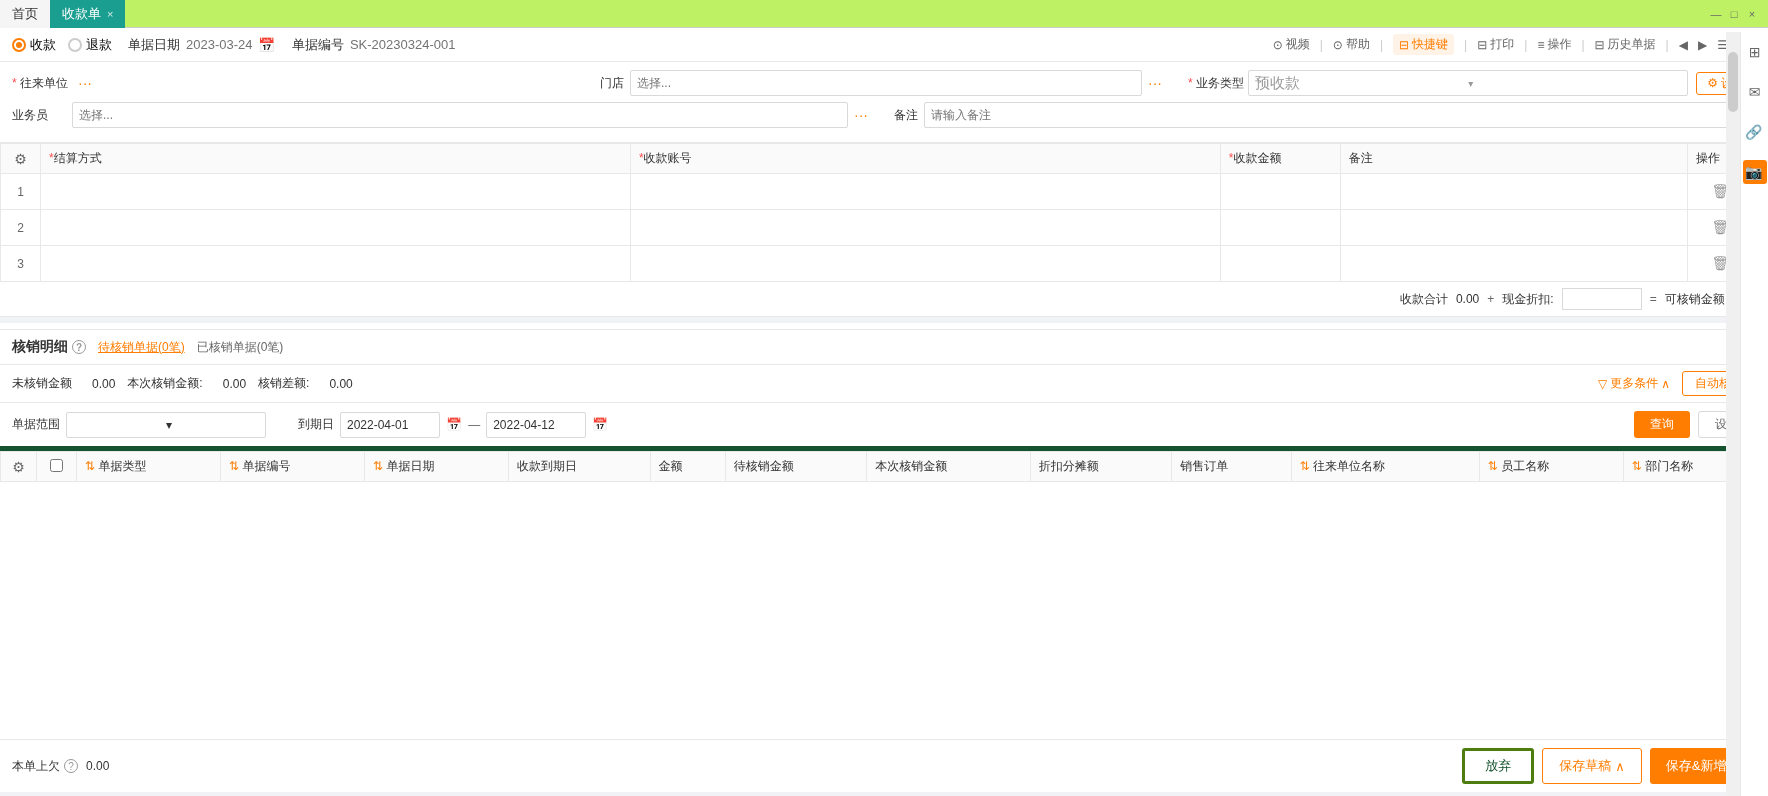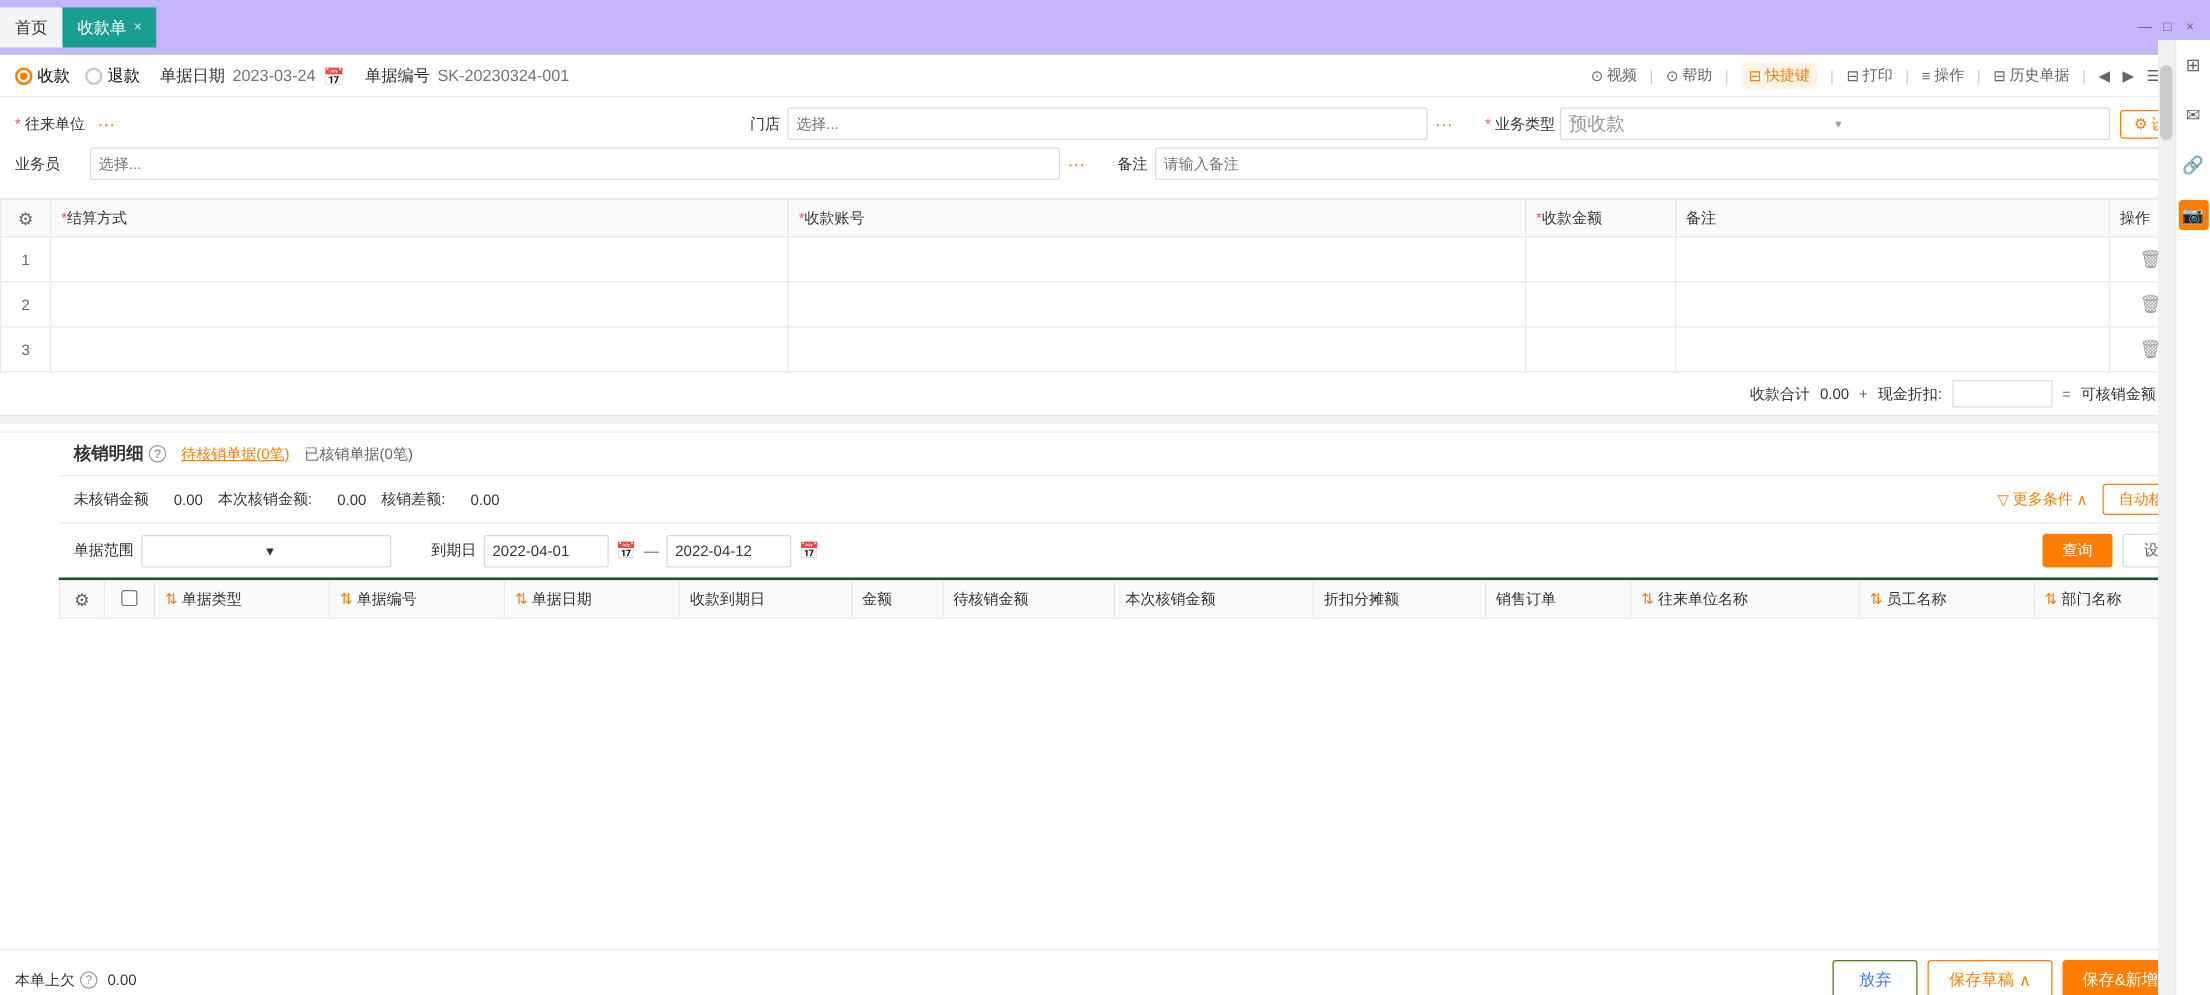--- a/index.html
+++ b/index.html
@@ -1,19 +1,19 @@
 <!DOCTYPE html>
 <html><head>
   <meta charset="utf-8">
   <style>
     * { margin: 0; padding: 0; box-sizing: border-box; }
     body { font-family: 'Microsoft YaHei', Arial, sans-serif; font-size: 12px; background: #f0f2f5; width: 1768px; height: 796px; overflow: hidden; }
 
     
-    .tab-bar { display: flex; align-items: center; background: #c4b5fd; height: 44px; border-bottom: 1px solid #ccc; }
+    .tab-bar { display: flex; align-items: center; background: #bef264; height: 28px; border-bottom: 1px solid #ccc; }
     .tab-item { padding: 0 12px; height: 32px; line-height: 32px; cursor: pointer; font-size: 13px; color: #333; }
     .tab-item.home { background: #f5f5f5; }
     .tab-item.active { background: #1a9e8f; color: white; display: flex; align-items: center; gap: 6px; }
     .tab-close { cursor: pointer; color: rgba(255,255,255,0.8); font-size: 11px; }
     .window-controls { margin-left: auto; display: flex; gap: 2px; padding-right: 8px; }
     .win-btn { width: 16px; height: 16px; display: flex; align-items: center; justify-content: center; cursor: pointer; font-size: 11px; color: #666; }
 
     
     .main-container { background: white; height: calc(796px - 32px); display: flex; flex-direction: column; }
 
@@ -59,55 +59,55 @@
 
     
     .summary-row { display: flex; align-items: center; justify-content: flex-end; padding: 6px 12px; background: white; border-bottom: 1px solid #e8e8e8; font-size: 12px; gap: 8px; }
     .summary-label { color: #333; }
     .summary-value { color: #333; }
     .summary-input { border: 1px solid #d9d9d9; width: 80px; padding: 2px 4px; height: 22px; outline: none; }
     .summary-result { color: #ff4d4f; font-weight: bold; }
     .summary-equals { color: #666; }
 
     
-    .recon-section { background: white; margin-top: 6px; border-top: 1px solid #e8e8e8; flex: 1; display: flex; flex-direction: column; overflow: hidden; padding-left: 47px; }
+    .recon-section { background: white; margin-top: 6px; border-top: 1px solid #e8e8e8; flex: 1; display: flex; flex-direction: column; overflow: hidden; }
     .recon-header { padding: 8px 12px; display: flex; align-items: center; gap: 12px; border-bottom: 1px solid #e8e8e8; }
     .recon-title { font-size: 14px; font-weight: bold; color: #333; display: flex; align-items: center; gap: 4px; }
     .recon-tab { color: #ff7d00; cursor: pointer; font-size: 12px; display: flex; align-items: center; gap: 2px; }
     .recon-tab-text { text-decoration: underline; }
 
     .recon-stats { display: flex; align-items: center; gap: 12px; padding: 6px 12px; font-size: 12px; border-bottom: 1px solid #e8e8e8; }
     .stat-item { display: flex; align-items: center; gap: 20px; }
     .stat-label { color: #333; }
     .stat-value { color: #333; }
     .filter-btn { margin-left: auto; color: #ff7d00; cursor: pointer; display: flex; align-items: center; gap: 3px; font-size: 12px; }
     .auto-btn { border: 1px solid #ff7d00; color: #ff7d00; padding: 3px 12px; border-radius: 3px; cursor: pointer; background: white; font-size: 12px; }
 
-    .filter-row { display: flex; align-items: center; gap: 12px; padding: 8px 12px; border-bottom: 2px solid #14532d; }
+    .filter-row { display: flex; align-items: center; gap: 12px; padding: 8px 12px; border-bottom: 5px solid #14532d; }
     .filter-field { display: flex; align-items: center; gap: 6px; }
     .filter-label { color: #333; font-size: 12px; white-space: nowrap; }
     .filter-select { display: flex; align-items: center; border: 1px solid #d9d9d9; border-radius: 2px; padding: 2px 6px; height: 26px; width: 200px; cursor: pointer; }
     .filter-select span { flex: 1; color: #333; font-size: 12px; }
     .date-input { border: 1px solid #d9d9d9; border-radius: 2px; padding: 2px 6px; height: 26px; width: 100px; font-size: 12px; outline: none; color: #333; }
     .date-icon { color: #999; cursor: pointer; font-size: 13px; }
     .date-separator { color: #666; }
     .query-btn { background: #ff7d00; color: white; border: none; padding: 4px 16px; border-radius: 3px; cursor: pointer; font-size: 12px; }
     .settings-btn2 { border: 1px solid #d9d9d9; color: #666; padding: 4px 16px; border-radius: 3px; cursor: pointer; background: white; font-size: 12px; }
     .filter-right { margin-left: auto; display: flex; gap: 8px; }
 
     
     .bottom-table-section { flex: 1; overflow: auto; }
     .bottom-table { width: 100%; border-collapse: collapse; font-size: 12px; }
     .bottom-table th { background: #fafafa; border: 1px solid #e8e8e8; padding: 6px 8px; text-align: left; font-weight: normal; color: #333; white-space: nowrap; }
 
     
     .bottom-bar { display: flex; align-items: center; padding: 8px 12px; border-top: 1px solid #e8e8e8; background: white; }
     .bottom-info { font-size: 12px; color: #333; display: flex; align-items: center; gap: 4px; }
     .bottom-actions { margin-left: auto; display: flex; gap: 8px; }
-    .btn-abandon { border: 1px solid #4d7c0f; background: white; color: #3b82f6; padding: 6px 20px; border-radius: 3px; cursor: pointer; font-size: 13px; }
+    .btn-abandon { border: 3px solid #4d7c0f; background: white; color: #14532d; padding: 6px 20px; border-radius: 3px; cursor: pointer; font-size: 13px; }
     .btn-save-draft { border: 1px solid #ff7d00; background: white; color: #ff7d00; padding: 6px 16px; border-radius: 3px; cursor: pointer; font-size: 13px; display: flex; align-items: center; gap: 4px; }
     .btn-save-new { background: #ff7d00; color: white; border: none; padding: 6px 16px; border-radius: 3px; cursor: pointer; font-size: 13px; display: flex; align-items: center; gap: 4px; }
 
     
     .right-sidebar { position: fixed; right: 0; top: 32px; width: 28px; background: white; border-left: 1px solid #e8e8e8; display: flex; flex-direction: column; align-items: center; padding: 8px 0; gap: 16px; height: calc(796px - 32px); }
     .sidebar-icon { cursor: pointer; color: #666; font-size: 14px; width: 24px; height: 24px; display: flex; align-items: center; justify-content: center; }
     .sidebar-icon.active { background: #ff7d00; color: white; border-radius: 3px; }
 
     
     .scroll-area { position: fixed; right: 28px; top: 32px; width: 14px; background: #f0f0f0; height: calc(796px - 32px); }

